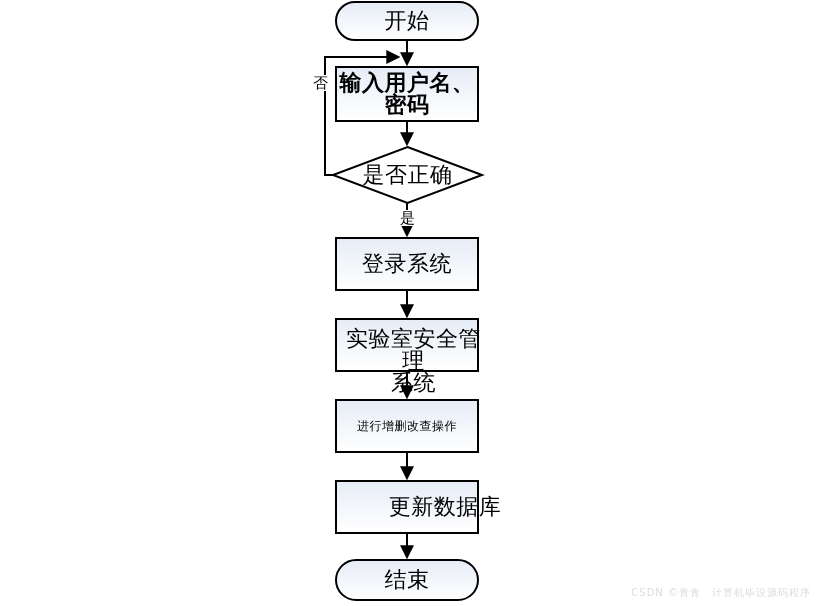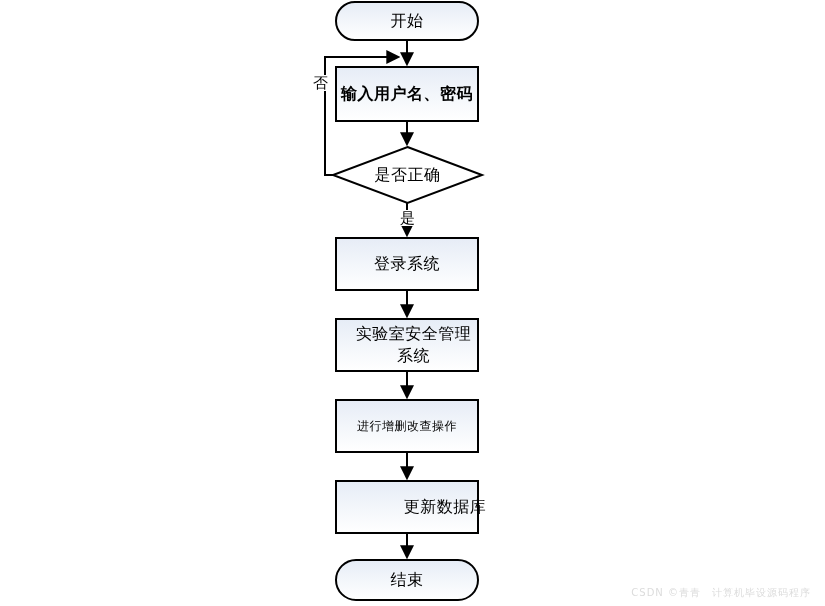--- a/index.html
+++ b/index.html
@@ -25,21 +25,21 @@
 
   
   .node-label {
     position: absolute;
     display: flex;
     align-items: center;
     justify-content: center;
     text-align: center;
     color: #000000;
     font-family: "DejaVu Sans", "Liberation Sans", sans-serif;
-    font-size: 16px;
+    font-size: 22px;
     line-height: 22px;
     letter-spacing: 0.5px;
     white-space: pre-line;
     pointer-events: none;
   }
 
   .edge-label {
     position: absolute;
     color: #000000;
     font-family: "DejaVu Sans", "Liberation Sans", sans-serif;
@@ -116,21 +116,21 @@
 </svg>
 
 <div class="node-label" style="left:336px; top:2px; width:142px; height:38px;">开始</div>
 
 <div class="node-label" style="left:336px; top:67px; width:142px; height:54px;font-weight:bold;">输入用户名、密码</div>
 
 <div class="node-label" style="left:333px; top:147px; width:149px; height:56px;">是否正确</div>
 
 <div class="node-label" style="left:336px; top:238px; width:142px; height:52px;text-align:center;">登录系统</div>
 
-<div class="node-label" style="left:336px; top:319px; width:155px; height:52px;">实验室安全管理
+<div class="node-label" style="left:336px; top:335px; width:155px; height:52px;">实验室安全管理
 系统</div>
 
 <div class="node-label" style="left:336px; top:400px; width:142px; height:52px; font-size:12px;">进行增删改查操作</div>
 
 <div class="node-label" style="left:336px; top:481px; width:142px; height:52px;padding-left:38px;">更新数据库</div>
 
 <div class="node-label" style="left:336px; top:560px; width:142px; height:40px;">结束</div>
 
 <div class="edge-label" style="left:312px; top:75px;">否</div>
 

